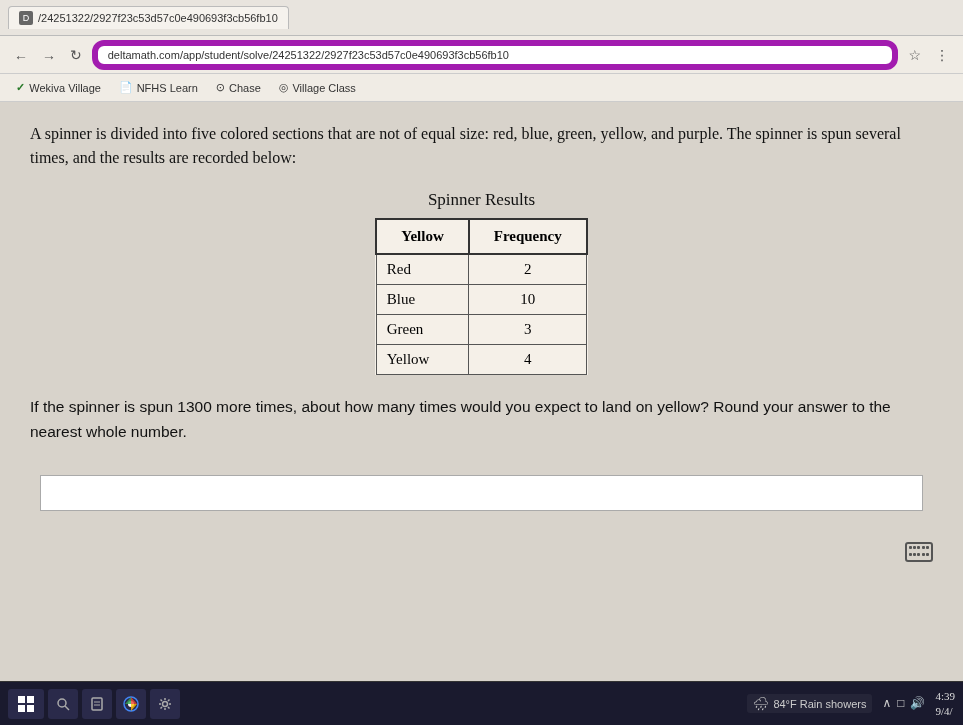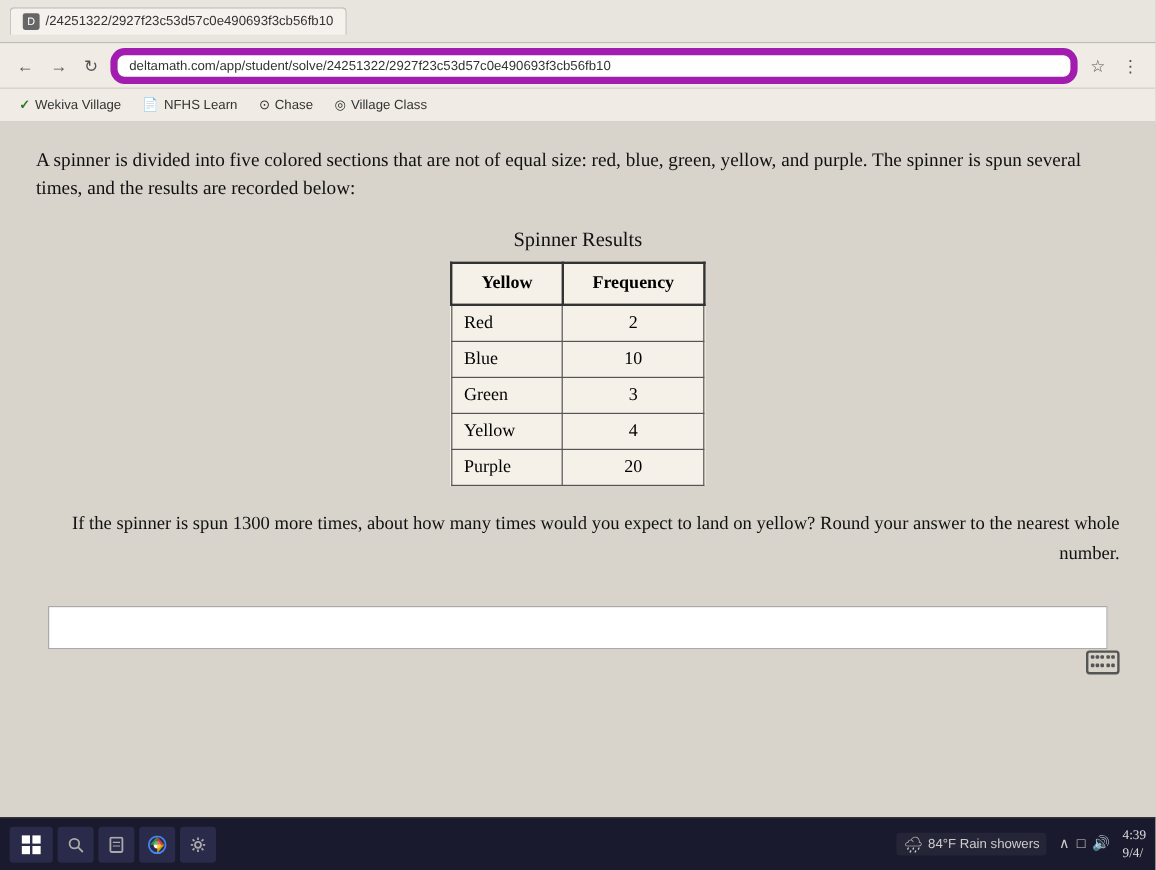--- a/index.html
+++ b/index.html
@@ -179,22 +179,21 @@
       padding-left: 10px;
     }
 
     
     .question-text {
       font-size: 15.5px;
       line-height: 1.6;
       color: #111;
       margin-top: 20px;
       margin-bottom: 30px;
-      font-family: Liberation Serif, serif;
-      text-align: right;
+      font-family: Liberation Sans, sans-serif;
     }
 
     
     .keyboard-icon-container {
       position: absolute;
       right: 30px;
       bottom: 120px;
     }
 
     .keyboard-icon {
@@ -406,24 +405,20 @@
           <td>10</td>
         </tr>
         <tr>
           <td>Green</td>
           <td>3</td>
         </tr>
         <tr>
           <td>Yellow</td>
           <td>4</td>
         </tr>
-        <tr>
-          <td>Purple</td>
-          <td>20</td>
-        </tr>
       </tbody>
     </table>
   </div>
 
   <p class="question-text">If the spinner is spun 1300 more times, about how many times would you expect to land on yellow? Round your answer to the nearest whole number.</p>
 
   <div class="keyboard-icon-container">
     <div class="keyboard-icon">
       <div class="key-dot"></div>
       <div class="key-dot"></div>

